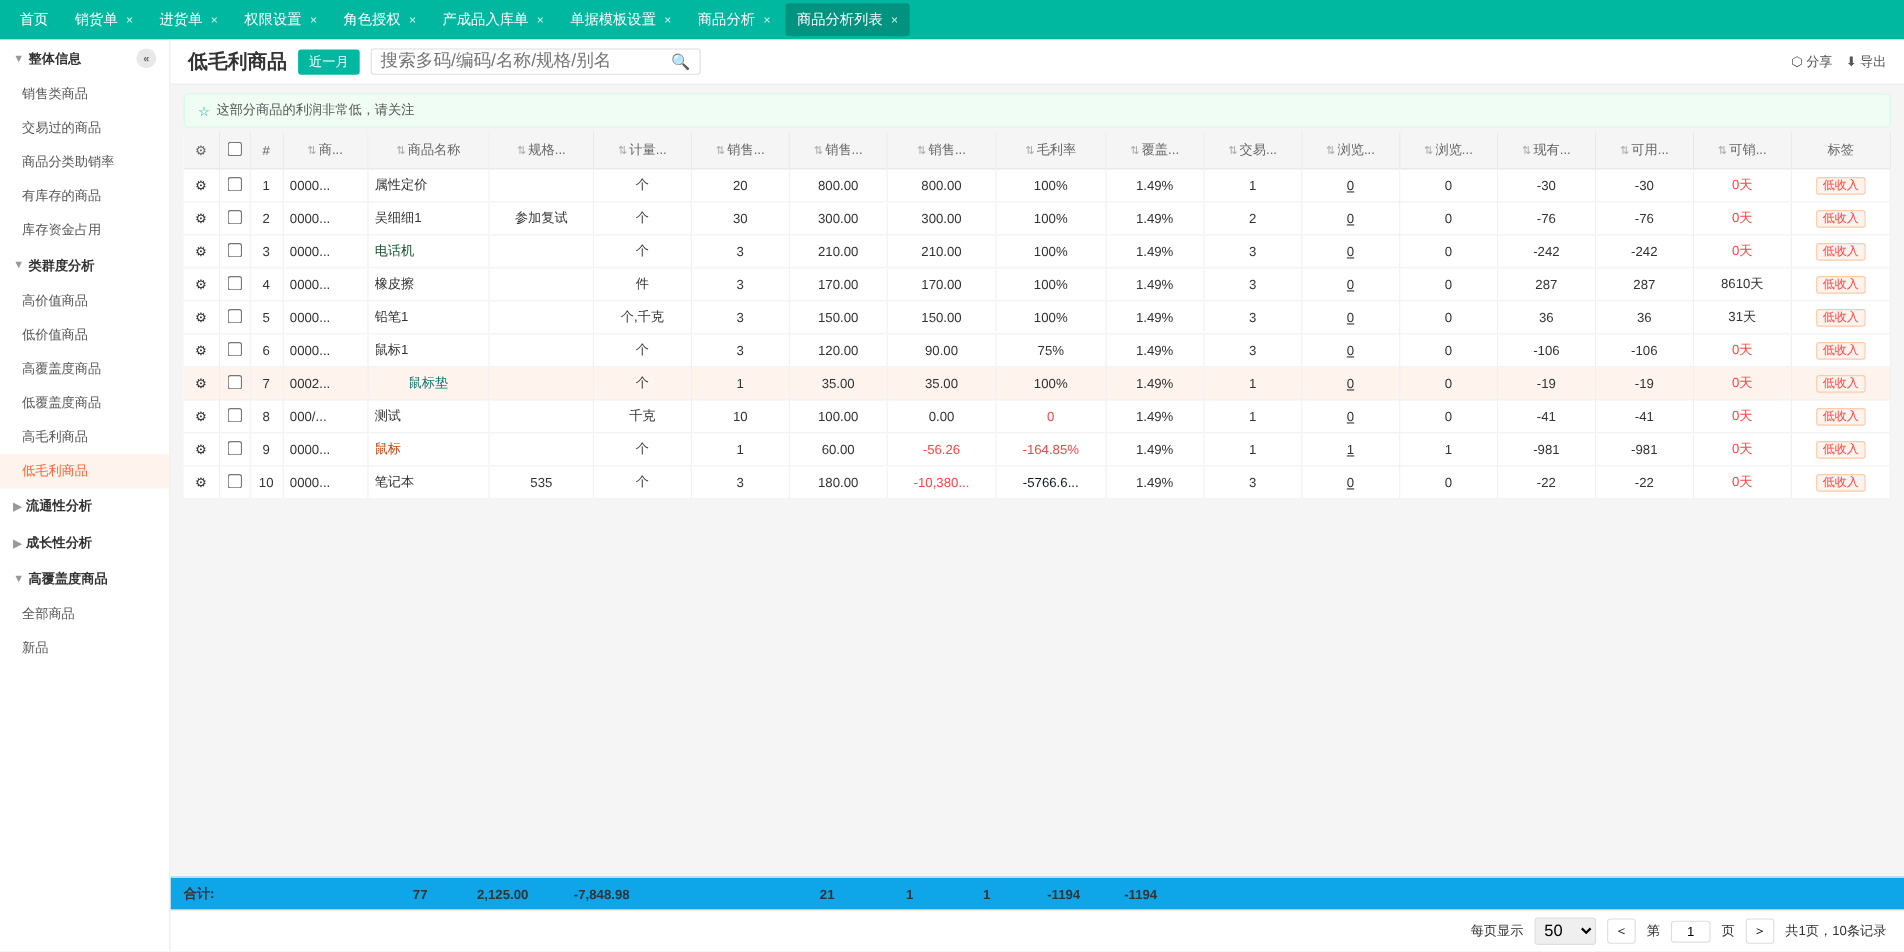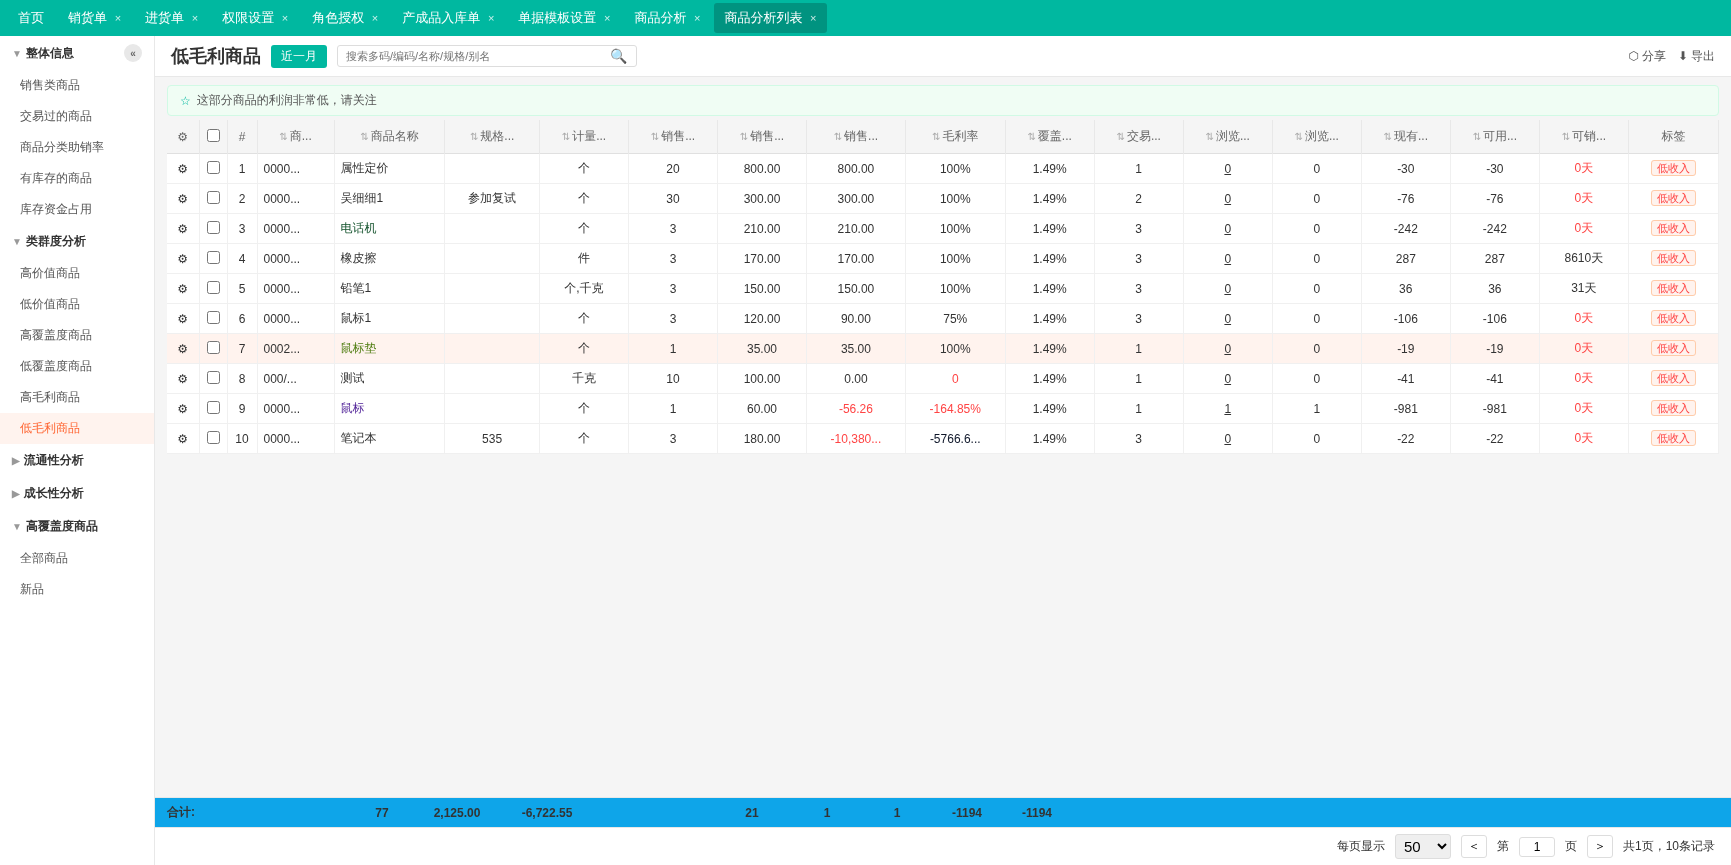--- a/index.html
+++ b/index.html
@@ -96,21 +96,21 @@
       border: 1px solid #ddd;
       border-radius: 3px;
       padding: 2px 8px;
       flex: 1;
       max-width: 300px;
       background: #fff;
     }
     .search-box input {
       border: none;
       outline: none;
-      font-size: 11px;
+      font-size: 16px;
       color: #999;
       width: 100%;
     }
     .search-icon { color: #00b8a0; font-size: 14px; }
     .header-actions {
       margin-left: auto;
       display: flex;
       gap: 12px;
       align-items: center;
     }
@@ -523,21 +523,21 @@
       <td>-106</td>
       <td>-106</td>
       <td class="days-text">0天</td>
       <td><span class="tag-badge">低收入</span></td>
     </tr>
             <tr class="highlighted">
       <td>⚙</td>
       <td><input type="checkbox" style=""></td>
       <td>7</td>
       <td class="text-left">0002...</td>
-      <td class="text-left" style="color:#4d7c0f;cursor:pointer;">鼠标垫</td>
+      <td class="text-left" style="color:#0f766e;cursor:pointer;text-align:center;">鼠标垫</td>
       <td></td>
       <td>个</td>
       <td>1</td>
       <td>35.00</td>
       <td style="color:#333">35.00</td>
       <td style="color:#333">100%</td>
       <td>1.49%</td>
       <td>1</td>
       <td><span class="underline-link">0</span></td>
       <td>0</td>
@@ -565,21 +565,21 @@
       <td>-41</td>
       <td>-41</td>
       <td class="days-text">0天</td>
       <td><span class="tag-badge">低收入</span></td>
     </tr>
             <tr>
       <td>⚙</td>
       <td><input type="checkbox" style=""></td>
       <td>9</td>
       <td class="text-left">0000...</td>
-      <td class="text-left" style="color:#4c1d95;cursor:pointer;">鼠标</td>
+      <td class="text-left" style="color:#c2410c;cursor:pointer;">鼠标</td>
       <td></td>
       <td>个</td>
       <td>1</td>
       <td>60.00</td>
       <td style="color:#ff4444">-56.26</td>
       <td style="color:#ff4444">-164.85%</td>
       <td>1.49%</td>
       <td>1</td>
       <td><span class="underline-link">1</span></td>
       <td>1</td>
@@ -611,21 +611,21 @@
     </tr>
           </tbody>
       </table>
     </div>
 
     <div class="table-footer">
       <span class="footer-label">合计:</span>
       <div class="footer-cells">
         <span style="width:60px;text-align:center;">77</span>
         <span style="width:90px;text-align:center;">2,125.00</span>
-        <span style="width:90px;text-align:center;">-6,722.55</span>
+        <span style="width:90px;text-align:center;">-7,848.98</span>
         <span style="width:60px;text-align:center;"></span>
         <span style="width:60px;text-align:center;"></span>
         <span style="width:80px;text-align:center;">21</span>
         <span style="width:70px;text-align:center;">1</span>
         <span style="width:70px;text-align:center;">1</span>
         <span style="width:70px;text-align:center;">-1194</span>
         <span style="width:70px;text-align:center;">-1194</span>
       </div>
     </div>
 

